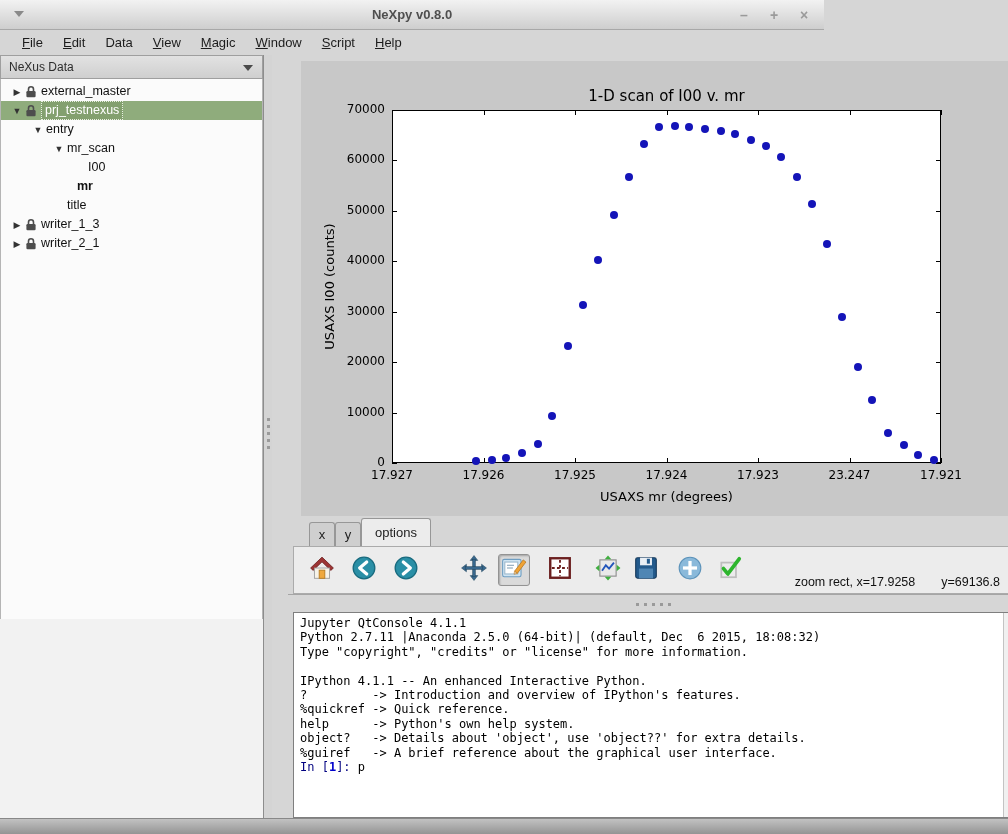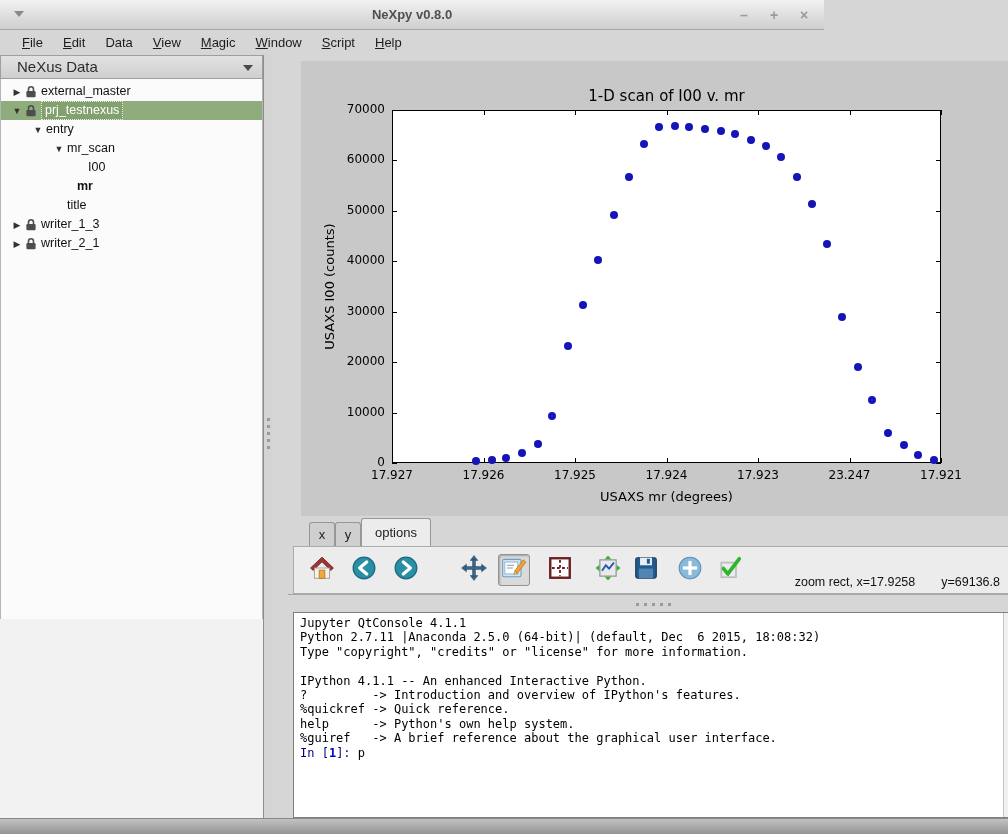--- a/index.html
+++ b/index.html
@@ -19,21 +19,21 @@
 
   .menubar { position:absolute; left:0; top:30px; width:1008px; height:25px;
     background:#d6d6d6; display:flex; align-items:center; padding-left:12px; }
   .menu-item { font-size:13px; color:#1c1c1c; padding:3px 10px; }
   .menu-item u { text-decoration:underline; }
 
   
   .sidebar { position:absolute; left:0; top:55px; width:263px; height:763px; background:#f2f2f2; }
   .tree-header { position:absolute; left:0; top:0; width:263px; height:24px;
     background:linear-gradient(#e2e2e2,#cfcfcf); border:1px solid #9f9f9f;
-    font-size:15px; color:#2d2d2d; line-height:22px; padding-left:16px; }
+    font-size:12px; color:#2d2d2d; line-height:22px; padding-left:8px; }
   .tree-header-arrow { position:absolute; right:9px; top:9px; width:0; height:0;
     border-left:5px solid transparent; border-right:5px solid transparent; border-top:6px solid #4a4a4a; }
   .tree { position:absolute; left:0; top:24px; width:263px; height:540px; background:#fbfbfb;
     border-left:1px solid #b5b5b5; border-right:1px solid #b5b5b5; padding-top:3px; }
   .tree-row { height:19px; display:flex; align-items:center; font-size:12.5px; color:#111;
     white-space:nowrap; }
   .tree-row.selected { background:#8fac7c; color:#ffffff; }
   .tree-row.selected .tree-label { background:#83a06f; border:1px dotted #e9f0e2; padding:0 3px; }
   .expander { width:16px; text-align:center; font-size:9px; color:#333; flex:none; }
   .expander-spacer { width:16px; flex:none; }
@@ -396,20 +396,21 @@
   <div class="console">
     <div class="console-text" id="consoletext">
         <div class="console-line">Jupyter QtConsole 4.1.1</div>
         <div class="console-line">Python 2.7.11 |Anaconda 2.5.0 (64-bit)| (default, Dec  6 2015, 18:08:32)</div>
         <div class="console-line">Type "copyright", "credits" or "license" for more information.</div>
         <div class="console-line"> </div>
         <div class="console-line">IPython 4.1.1 -- An enhanced Interactive Python.</div>
         <div class="console-line">?         -&gt; Introduction and overview of IPython's features.</div>
         <div class="console-line">%quickref -&gt; Quick reference.</div>
         <div class="console-line">help      -&gt; Python's own help system.</div>
+        <div class="console-line">object?   -&gt; Details about 'object', use 'object??' for extra details.</div>
         <div class="console-line">%guiref   -&gt; A brief reference about the graphical user interface.</div>
         <div class="console-line"><span class="prompt">In [<b>1</b>]: </span><span>p</span></div>
       </div>
     <div class="console-scrollbar">
       <div class="sb-arrow sb-up">▲</div>
       <div class="sb-arrow sb-down">▼</div>
     </div>
   </div>
 
 </div>

